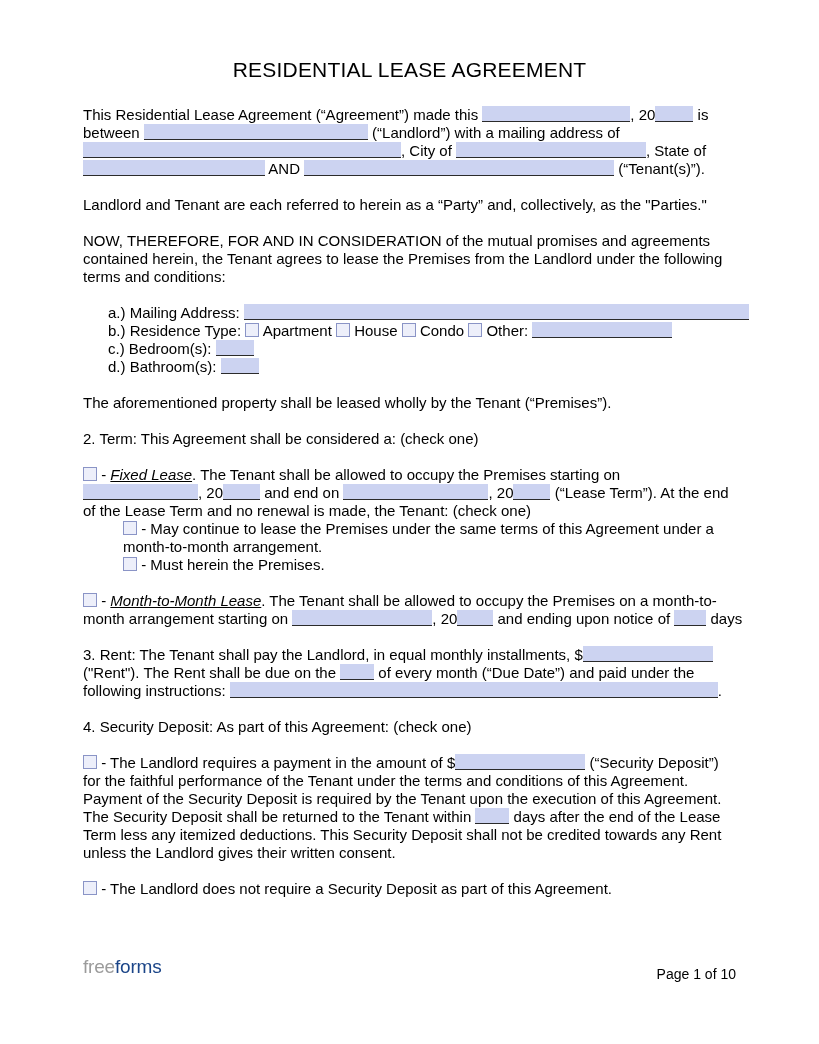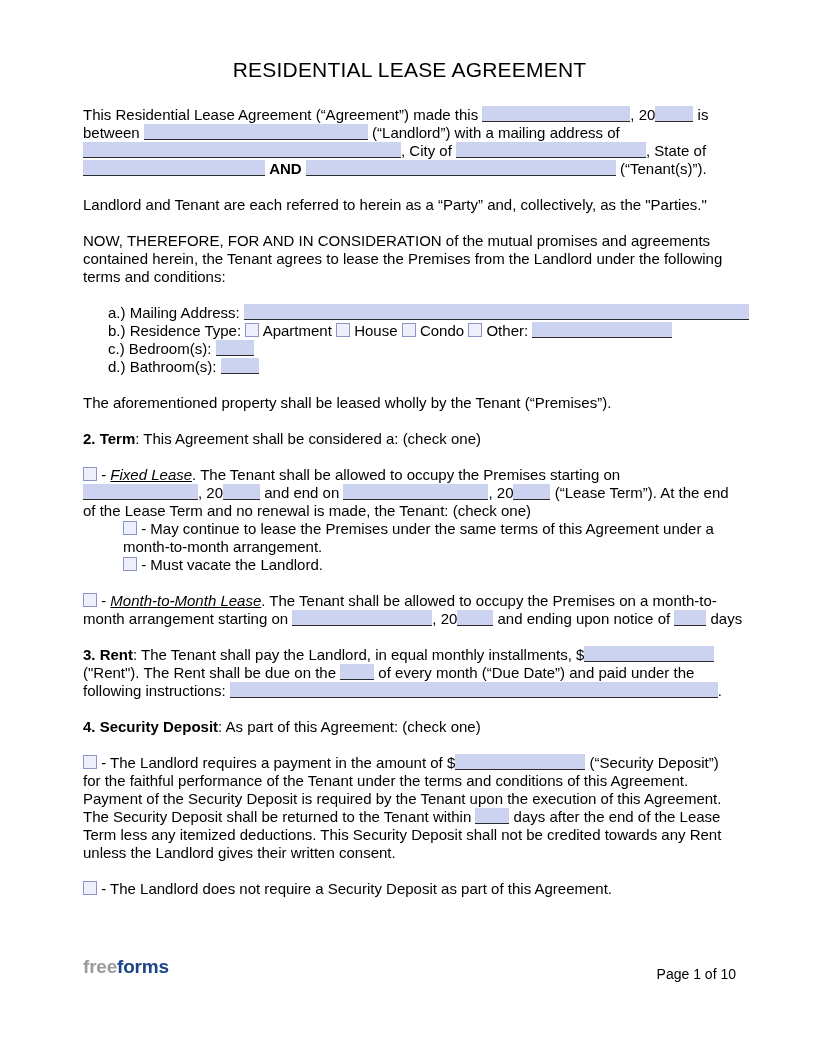--- a/index.html
+++ b/index.html
@@ -22,21 +22,21 @@
     letter-spacing: 0.2px;
   }
   .block + .block { margin-top: 18px; }
   .line {
     height: 18px;
     line-height: 18px;
     font-size: 15px;
     white-space: nowrap;
   }
   .t  { }
-  .b  { font-weight: bold; }
+  .b  { font-weight: normal; }
   .iu { font-style: italic; text-decoration: underline; }
   .field {
     display: inline-block;
     height: 15px;
     background: var(--field-bg, #ccd3f1);
     border-bottom: 1px solid var(--field-underline, #2b2b2b);
     vertical-align: -2px;
   }
   .checkbox {
     display: inline-block;
@@ -50,21 +50,21 @@
     position: absolute;
     left: 83px;
     right: 83px;
     top: 956px;
     display: flex;
     justify-content: space-between;
     align-items: flex-start;
   }
   .logo {
     font-size: 19px;
-    font-weight: bold;
+    font-weight: normal;
     letter-spacing: -0.2px;
   }
   .logo-free  { color: var(--logo-gray, #9b9b9b); }
   .logo-forms { color: var(--logo-blue, #1b4588); }
   .page-number {
     font-size: 14px;
     padding-top: 10px;
     color: #000000;
   }
 </style>
@@ -99,21 +99,21 @@
       </div>
       <div class="block">
         <div class="line"><span class="b">2. Term</span><span class="t">: This Agreement shall be considered a: (check one)</span></div>
       </div>
       <div class="block">
         <div class="line"><span class="checkbox"></span><span class="t"> - </span><span class="iu">Fixed Lease</span><span class="t">. The Tenant shall be allowed to occupy the Premises starting on</span></div>
         <div class="line"><span class="field" style="width: 115px;"></span><span class="t">, 20</span><span class="field" style="width: 37px;"></span><span class="t"> and end on </span><span class="field" style="width: 145px;"></span><span class="t">, 20</span><span class="field" style="width: 37px;"></span><span class="t"> (“Lease Term”). At the end</span></div>
         <div class="line"><span class="t">of the Lease Term and no renewal is made, the Tenant: (check one)</span></div>
         <div class="line" style="padding-left: 40px;"><span class="checkbox"></span><span class="t"> - May continue to lease the Premises under the same terms of this Agreement under a</span></div>
         <div class="line" style="padding-left: 40px;"><span class="t">month-to-month arrangement.</span></div>
-        <div class="line" style="padding-left: 40px;"><span class="checkbox"></span><span class="t"> - Must vacate the Landlord.</span></div>
+        <div class="line" style="padding-left: 40px;"><span class="checkbox"></span><span class="t"> - Must herein the Premises.</span></div>
       </div>
       <div class="block">
         <div class="line"><span class="checkbox"></span><span class="t"> - </span><span class="iu">Month-to-Month Lease</span><span class="t">. The Tenant shall be allowed to occupy the Premises on a month-to-</span></div>
         <div class="line"><span class="t">month arrangement starting on </span><span class="field" style="width: 140px;"></span><span class="t">, 20</span><span class="field" style="width: 36px;"></span><span class="t"> and ending upon notice of </span><span class="field" style="width: 32px;"></span><span class="t"> days</span></div>
       </div>
       <div class="block">
         <div class="line"><span class="b">3. Rent</span><span class="t">: The Tenant shall pay the Landlord, in equal monthly installments, $</span><span class="field" style="width: 130px;"></span></div>
         <div class="line"><span class="t">("Rent"). The Rent shall be due on the </span><span class="field" style="width: 34px;"></span><span class="t"> of every month (“Due Date”) and paid under the</span></div>
         <div class="line"><span class="t">following instructions: </span><span class="field" style="width: 488px;"></span><span class="t">.</span></div>
       </div>

